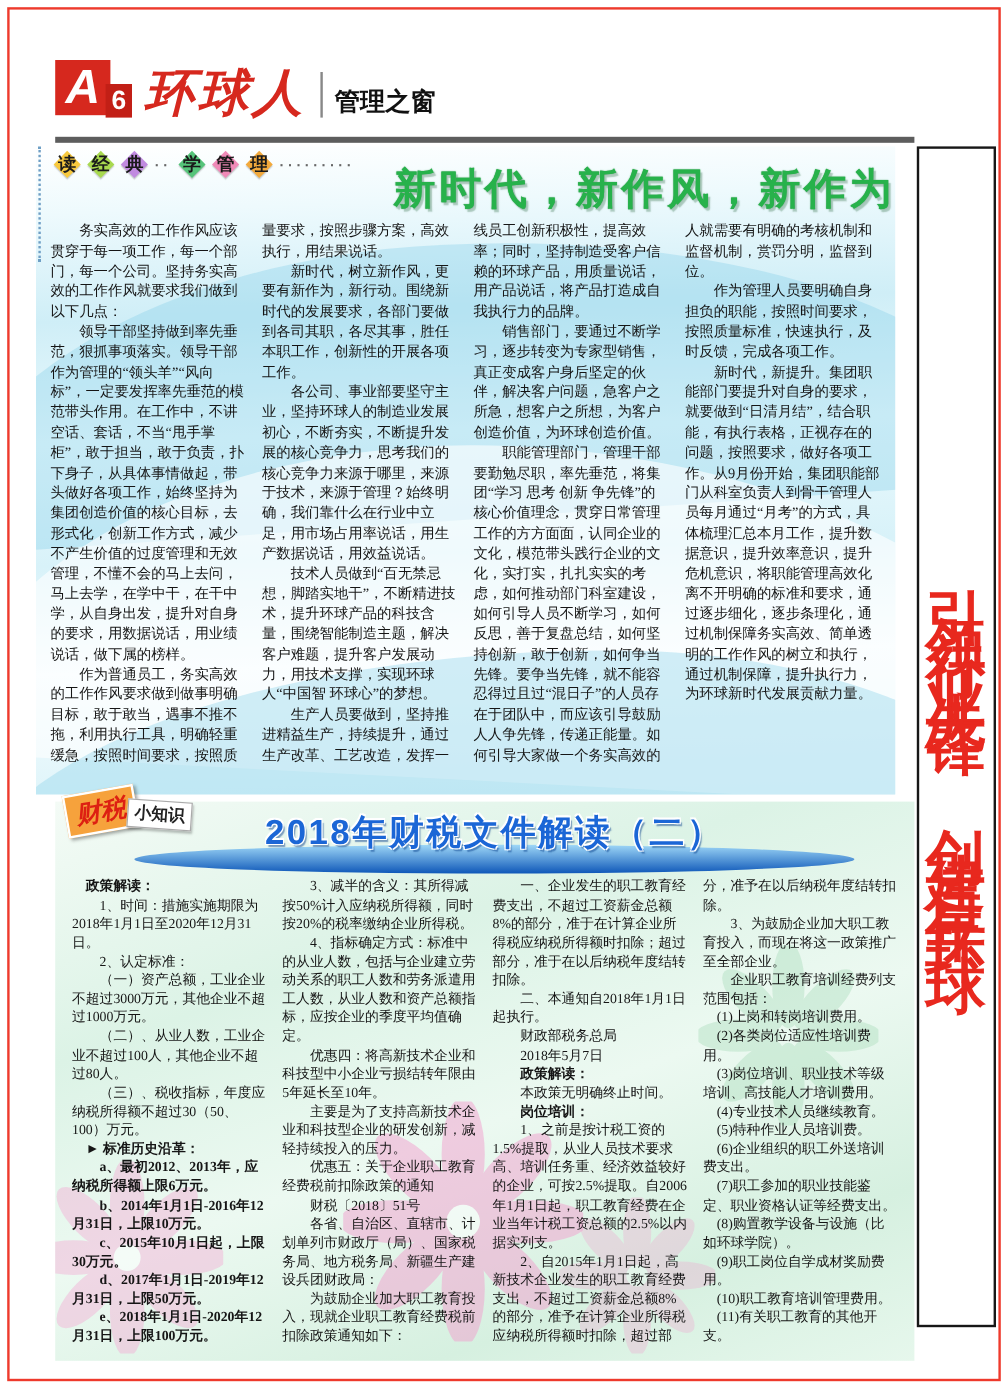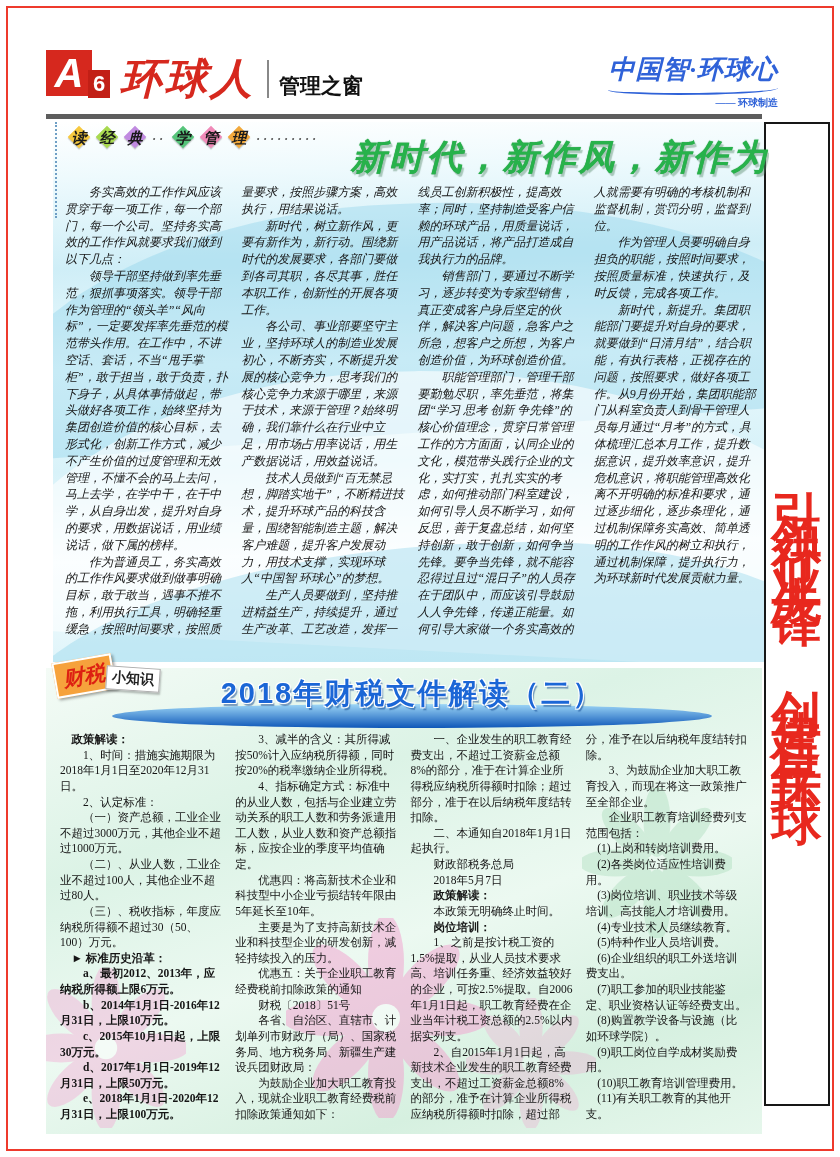--- a/index.html
+++ b/index.html
@@ -21,22 +21,22 @@
   .masthead{font-size:42px;font-weight:900;font-style:italic;color:#d6281e;letter-spacing:3px;line-height:1;margin-left:8px;}
   .vdiv{width:2px;height:38px;background:#888;margin:0 10px 2px 12px;}
   .section-name{font-family:"Liberation Sans",sans-serif;font-size:21px;font-weight:bold;color:#111;line-height:1;margin-bottom:4px;}
   .logo{position:absolute;right:14px;top:2px;text-align:right;}
   .logo .slogan{font-size:26px;font-weight:bold;font-style:italic;color:#2f62d8;letter-spacing:1px;}
   .logo .curve{width:170px;height:10px;border-bottom:2px solid #2f62d8;border-radius:0 0 70% 50%;margin-left:auto;margin-top:-4px;}
   .logo .sub{font-size:10px;color:#2f62d8;font-weight:bold;margin-top:1px;}
   .grayrule{position:absolute;left:46px;top:114px;width:716px;height:5px;background:#5d5d5d;}
 
   
-  .main-panel{position:absolute;left:53px;top:122px;width:716px;height:540px;overflow:hidden;
-    background:linear-gradient(178deg,#ffffff 0%,#eefafd 10%,#cfeef7 26%,#ecfafd 44%,#d8f2f9 62%,#f4fcfe 78%,#dbf3f9 100%);font-style:italic;}
+  .main-panel{position:absolute;left:30px;top:122px;width:716px;height:540px;overflow:hidden;
+    background:linear-gradient(178deg,#ffffff 0%,#eefafd 10%,#cfeef7 26%,#ecfafd 44%,#d8f2f9 62%,#f4fcfe 78%,#dbf3f9 100%);}
   .wv1{position:absolute;left:-90px;top:80px;width:920px;height:230px;background:rgba(132,206,231,.35);
     border-radius:45% 55% 60% 40% / 100% 100% 0 0;transform:rotate(-4deg);}
   .wv2{position:absolute;left:-70px;top:250px;width:940px;height:280px;background:rgba(255,255,255,.6);
     border-radius:50% 50% 40% 60% / 100% 90% 0 0;transform:rotate(3deg);}
   .wv3{position:absolute;left:-60px;bottom:-90px;width:900px;height:210px;background:rgba(140,210,235,.38);
     border-radius:60% 40% 0 0 / 100% 80% 0 0;}
   .dotleft{position:absolute;left:2px;top:0;height:96px;border-left:2px dotted #6f9fc5;}
 
   .tab-row{position:absolute;left:12px;top:4px;z-index:3;white-space:nowrap;}
   .tab-ch{position:relative;display:inline-block;width:22px;height:22px;line-height:23px;text-align:center;
@@ -89,25 +89,20 @@
 
 <div class="header">
   <div class="brand">
     <div class="a6">
       <div class="abox">A</div>
       <div class="sixbox">6</div>
     </div>
     <div class="masthead">环球人</div>
     <div class="vdiv"></div>
     <div class="section-name">管理之窗</div>
-  </div>
-  <div class="logo">
-    <div class="slogan">中国智·环球心</div>
-    <div class="curve"></div>
-    <div class="sub">—— 环球制造</div>
   </div>
 </div>
 <div class="grayrule"></div>
 
 <div class="main-panel">
   <div class="wv1"></div>
   <div class="wv2"></div>
   <div class="wv3"></div>
   <div class="dotleft"></div>
   <div class="tab-row"><span class="tab-ch" style="--bg: #f7c93f;">读</span><span class="tab-ch" style="--bg: #a8d94f;">经</span><span class="tab-ch" style="--bg: #c08ae0;">典</span><span class="tab-ch dots">··</span><span class="tab-ch" style="--bg: #56c47a;">学</span><span class="tab-ch" style="--bg: #f08ab8;">管</span><span class="tab-ch" style="--bg: #f2a93c;">理</span><span class="tab-ch dots">·········</span></div>

